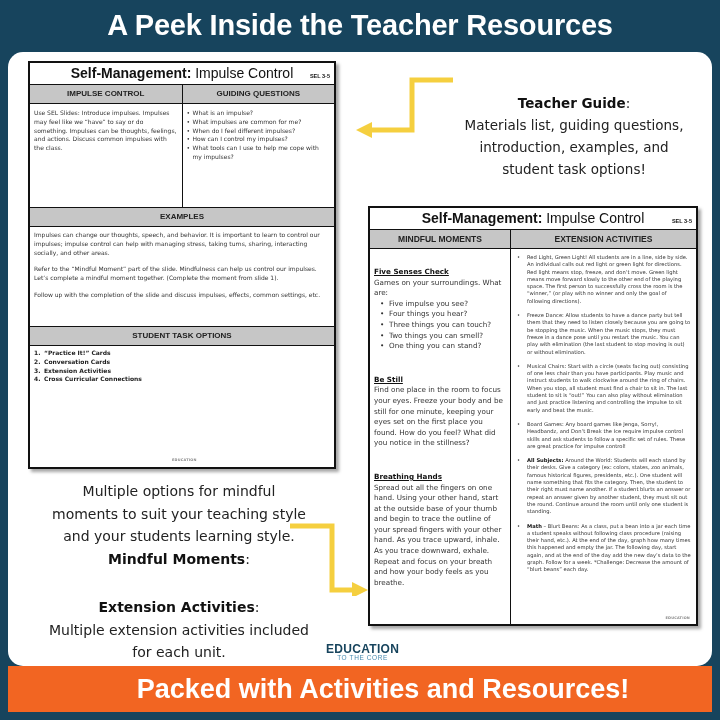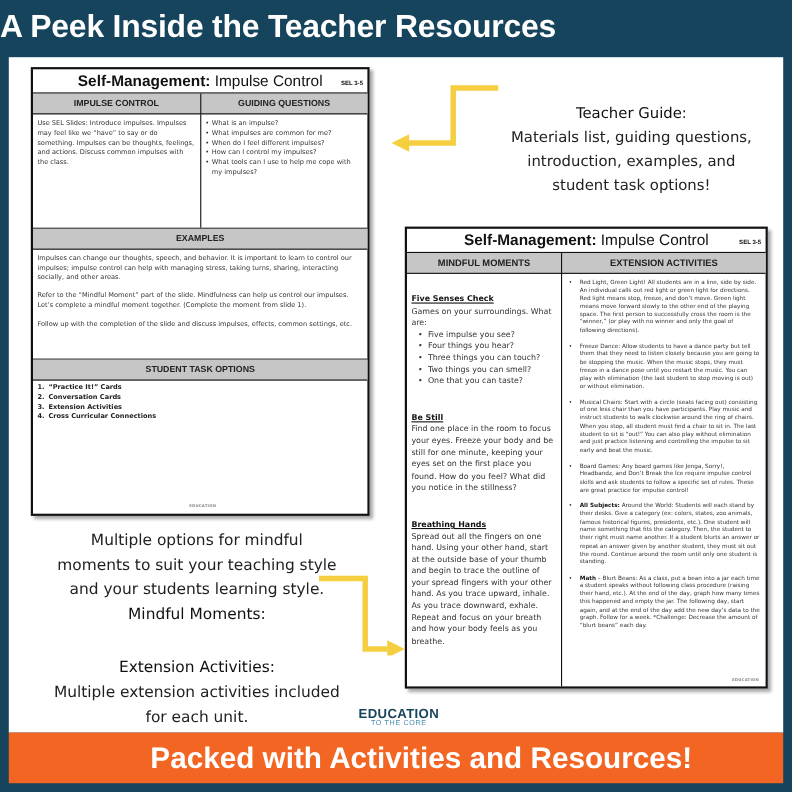--- a/index.html
+++ b/index.html
@@ -2,25 +2,26 @@
 <html><head>
 <meta charset="utf-8">
 <style>
   * { box-sizing: border-box; margin: 0; padding: 0; }
   html, body { width: 720px; height: 720px; overflow: hidden; }
   body { background: #17445d; font-family: "DejaVu Sans", sans-serif; position: relative; }
 
   .top-title {
     position: absolute; left: 0; top: 0; width: 720px; height: 54px;
     color: #ffffff; font-family: "Liberation Sans", sans-serif; font-weight: bold;
-    font-size: 29px; line-height: 50px; letter-spacing: -0.2px;
+    font-size: 29px; text-align: center; line-height: 50px; letter-spacing: -0.2px;
   }
   .canvas {
     position: absolute; left: 8px; top: 52px; width: 704px; height: 614px;
     background: #ffffff;
+    border-radius: 15px;
   }
   .bottom-banner {
     position: absolute; left: 8px; top: 666px; width: 704px; height: 46px;
     background: #f26522; color: #ffffff; font-family: "Liberation Sans", sans-serif;
     font-weight: bold; font-size: 27px; text-align: center; line-height: 46px; padding-left: 46px;
   }
 
   
   .doc {
     position: absolute; background: #fff; border: 2px solid #111;
@@ -71,21 +72,21 @@
   #doc2 .mm li { position: relative; padding-left: 9px; }
   #doc2 .mm li::before { content: "•"; position: absolute; left: 0; }
   #doc2 .mm .gap { height: 9px; }
   #doc2 .ext { padding: 5px 5px 5px 4px; font-size: 5.2px; line-height: 7.3px; color: #333; }
   #doc2 .ext li { position: relative; padding-left: 12px; margin-bottom: 7px; list-style: none; }
   #doc2 .ext li::before { content: "•"; position: absolute; left: 2px; }
   #doc2 .ext b { color: #111; }
 
   
   .callout { position: absolute; text-align: center; color: #222; font-family: "DejaVu Sans", sans-serif; }
-  .callout .ch { font-weight: normal; color: #111; margin-top: 33px; }
+  .callout .ch { font-weight: bold; color: #111; margin-top: 33px; }
   #callout-guide { left: 456px; top: 40px; width: 220px; font-size: 13.5px; line-height: 22px; }
   #callout-mindful { left: 40px; top: 428px; width: 262px; font-size: 14px; line-height: 22.5px; }
   #callout-ext { left: 40px; top: 544px; width: 262px; font-size: 14px; line-height: 22.5px; }
   #callout-ext .ch { margin-bottom: 0; }
 
   .arrow { position: absolute; }
   .brand { position: absolute; left: 318px; top: 590px; text-align: center; }
   .brand .b1 { font-family: "Liberation Sans", sans-serif; font-weight: bold; font-size: 12px; color: #17445d; letter-spacing: 0.3px; }
   .brand .b2 { font-family: "Liberation Sans", sans-serif; font-size: 6.5px; color: #4a8bb0; letter-spacing: 0.6px; margin-top: -2px; }
 </style>
@@ -156,21 +157,21 @@
     </div>
     <div class="row body">
       <div class="mm">
         <div class="h">Five Senses Check</div>
         <div>Games on your surroundings. What are:</div>
         <ul>
           <li>Five impulse you see?</li>
           <li>Four things you hear?</li>
           <li>Three things you can touch?</li>
           <li>Two things you can smell?</li>
-          <li>One that you can taste?</li>
+          <li>One thing you can stand?</li>
         </ul>
         <div class="gap"></div>
         <div class="h">Be Still</div>
         <div>Find one place in the room to focus your eyes. Freeze your body and be still for one minute, keeping your eyes set on the first place you found. How do you feel? What did you notice in the stillness?</div>
         <div class="gap"></div>
         <div class="h">Breathing Hands</div>
         <div>Spread out all the fingers on one hand. Using your other hand, start at the outside base of your thumb and begin to trace the outline of your spread fingers with your other hand. As you trace upward, inhale. As you trace downward, exhale. Repeat and focus on your breath and how your body feels as you breathe.</div>
       </div>
       <div class="ext">
         <ul>

